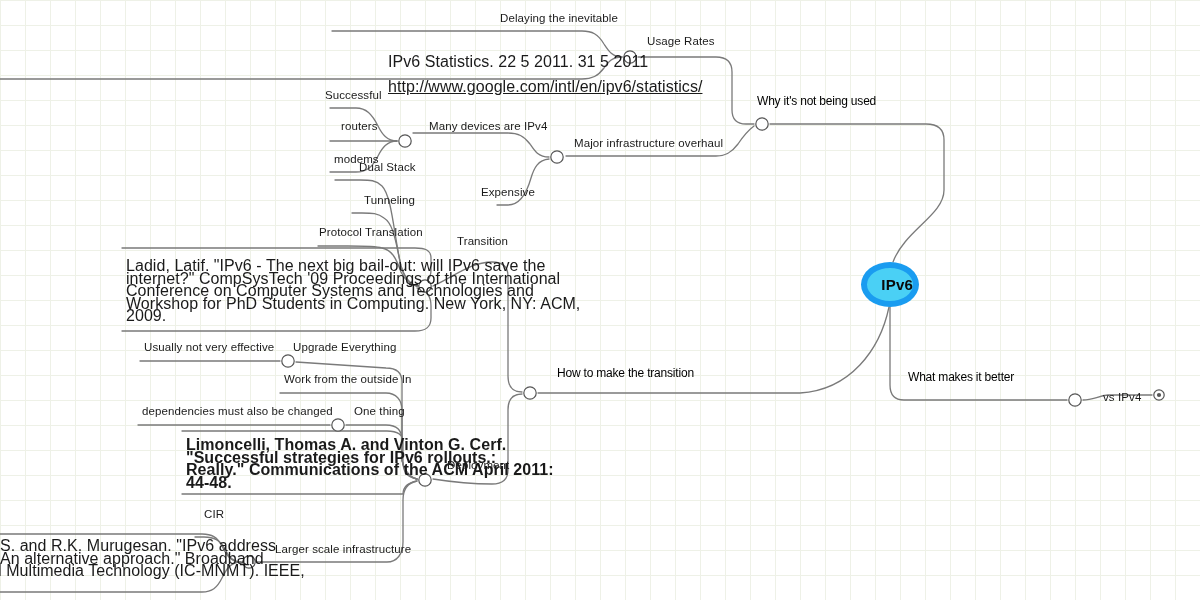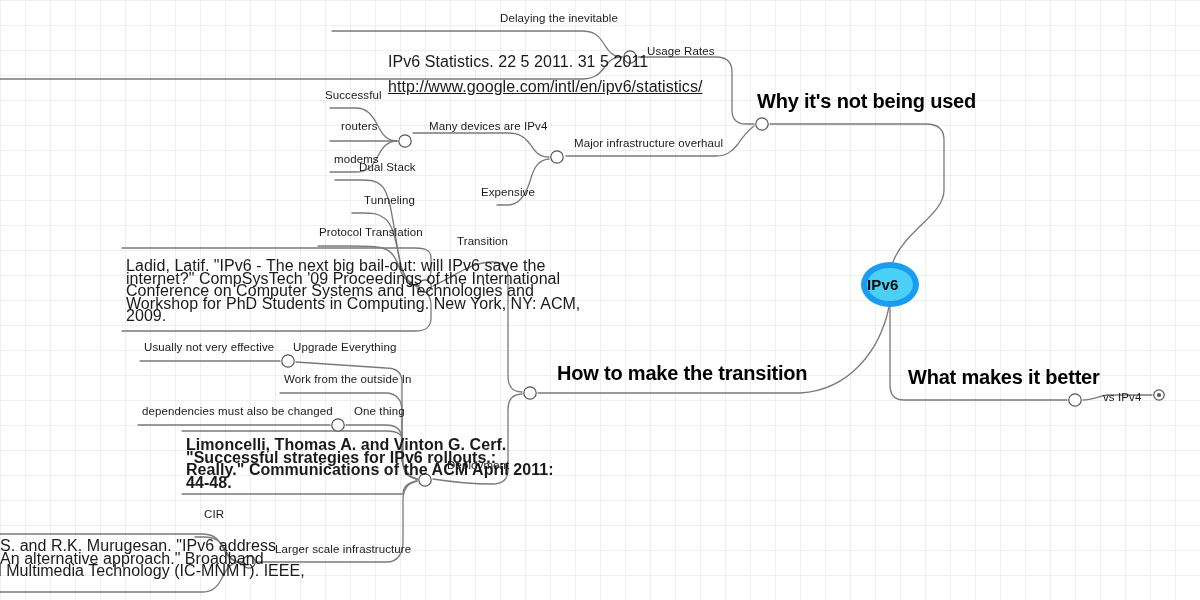--- a/index.html
+++ b/index.html
@@ -31,41 +31,41 @@
   }
   .nodelabel {
     position: absolute;
     color: #1a1a1a;
     font-size: 11.5px;
     line-height: 13px;
     white-space: nowrap;
     letter-spacing: 0.1px;
   }
   .nodelabel.main {
-    font-size: 20px;
-    font-weight: bold;
+    font-size: 12px;
+    font-weight: normal;
     letter-spacing: -0.2px;
     color: #000;
   }
   .citation {
     position: absolute;
     color: #1a1a1a;
     font-size: 16px;
     line-height: 12.6px;
     white-space: pre-line;
     letter-spacing: 0.05px;
   }
   .citation .link {
     text-decoration: underline;
   }
   .rootnode {
     position: absolute;
     display: flex;
     align-items: center;
-    justify-content: flex-start;
+    justify-content: flex-end;
     box-sizing: border-box;
     border-radius: 50%;
     font-size: 15px;
     font-weight: bold;
     color: #0a0a0a;
     letter-spacing: 0.2px;
   }
 </style>
 </head>
 <body>
@@ -158,21 +158,21 @@
   </div>
 
   <div class="nodelabel main" style="left:757px; top:95px;">Why it's not being used</div>
 
   <div class="nodelabel main" style="left:557px; top:367px;">How to make the transition</div>
 
   <div class="nodelabel main" style="left:908px; top:371px;">What makes it better</div>
 
   <div class="nodelabel" style="left:1103px; top:366px;margin-top:25px;">vs IPv4</div>
 
-  <div class="nodelabel" style="left:647px; top:35px;margin-top:10px;">Usage Rates</div>
+  <div class="nodelabel" style="left:647px; top:35px;">Usage Rates</div>
 
   <div class="nodelabel" style="left:500px; top:12px;">Delaying the inevitable</div>
 
   <div class="citation" style="left:388px; top:43px;">
     <span>IPv6 Statistics. 22 5 2011. 31 5 2011</span><br>
     <span class="link">http://www.google.com/intl/en/ipv6/statistics/</span>
   </div>
 
   <div class="nodelabel" style="left:574px; top:137px;">Major infrastructure overhaul</div>
 

